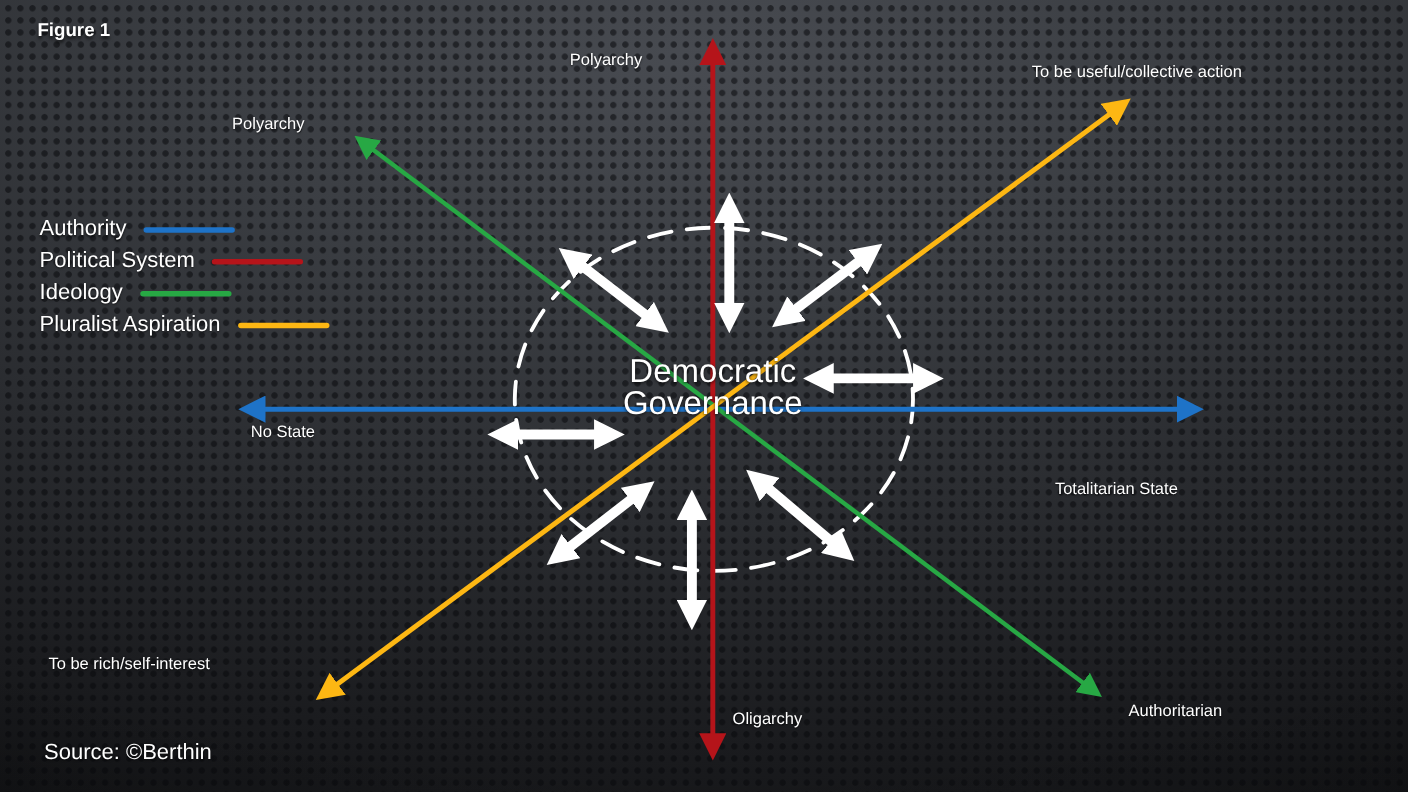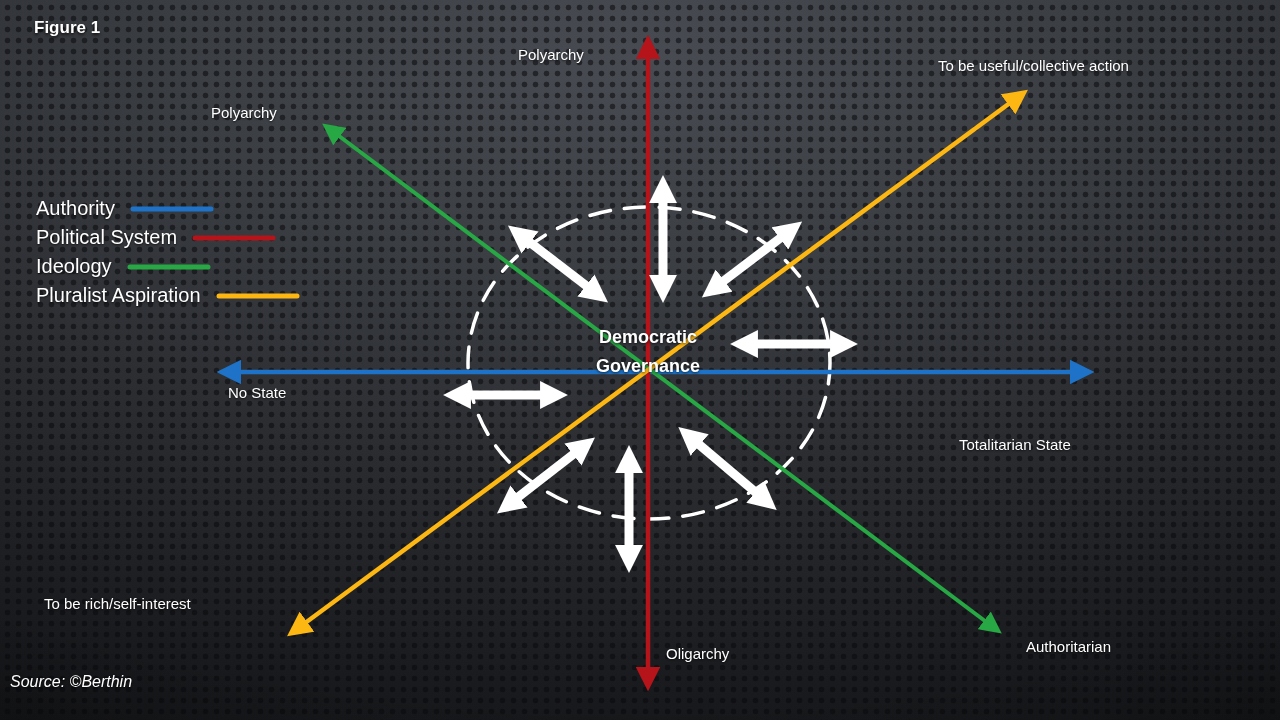--- a/index.html
+++ b/index.html
@@ -31,37 +31,37 @@
     position:absolute; z-index:3; color:#ffffff; font-size:15px;
     white-space:nowrap; text-shadow:0 1px 2px rgba(0,0,0,0.65);
   }
   .figure-title {
     position:absolute; z-index:3; left:34px; top:18px;
     color:#ffffff; font-size:17px; font-weight:bold;
     text-shadow:0 2px 3px rgba(0,0,0,0.7);
   }
   .center-label {
     position:absolute; z-index:4; left:548px; top:323px; width:200px;
-    text-align:center; color:#ffffff; font-size:18px; font-weight:bold;
+    text-align:center; color:#ffffff; font-size:30px; font-weight:normal;
     line-height:29px; text-shadow:0 1px 3px rgba(0,0,0,0.75);
   }
   .legend {
     position:absolute; z-index:3; left:24px; top:194px;
   }
   .legend-row {
     display:flex; align-items:center; height:29px;
   }
   .legend-row .txt {
     color:#ffffff; font-size:20px; margin-right:14px; white-space:nowrap;
     text-shadow:0 1px 2px rgba(0,0,0,0.65);
     margin-left:12px;
   }
   .source {
-    position:absolute; z-index:3; left:10px; top:673px;
-    color:#ffffff; font-size:16px; text-shadow:0 1px 2px rgba(0,0,0,0.65);font-style:italic;
+    position:absolute; z-index:3; left:40px; top:673px;
+    color:#ffffff; font-size:20px; text-shadow:0 1px 2px rgba(0,0,0,0.65);
   }
 </style>
 </head>
 <body>
 
 <div class="slide">
   <div class="dots"></div>
   <div class="vignette"></div>
 
   <svg class="diagram" width="1280" height="720" viewBox="0 0 1280 720">

